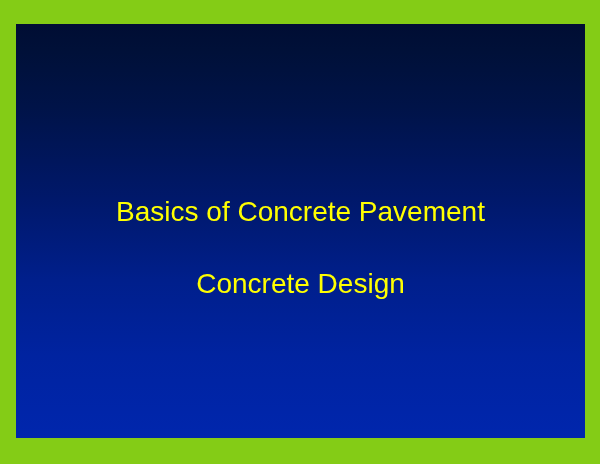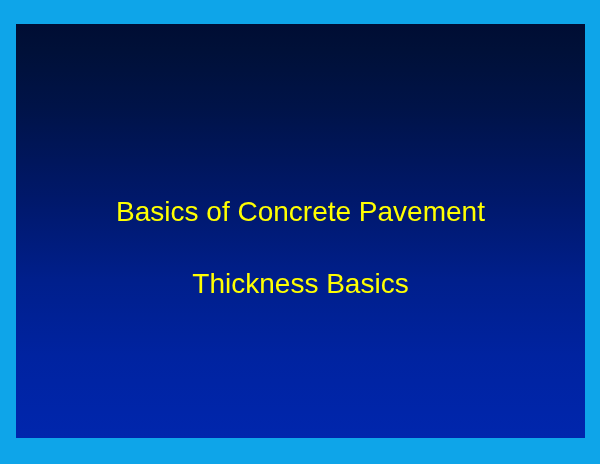--- a/index.html
+++ b/index.html
@@ -11,21 +11,21 @@
     width: 600px;
     height: 464px;
     overflow: hidden;
     font-family: "Liberation Sans", sans-serif;
   }
 
   #screenshot-root {
     position: relative;
     width: 600px;
     height: 464px;
-    background: #0ea5e9;
+    background: #84cc16;
   }
 
   
   #slide-canvas {
     position: absolute;
     left: 16px;
     top: 24px;
     width: 569px;
     height: 414px;
     background-image: linear-gradient(
@@ -64,18 +64,18 @@
 </style>
 </head>
 <body>
 
 <div id="screenshot-root">
 
   <div id="slide-canvas">
 
     <div id="slide-title">
       <span class="title-line">Basics of Concrete Pavement</span>
-      <span class="title-line">Thickness Basics</span>
+      <span class="title-line">Concrete Design</span>
     </div>
 
   </div>
 
 </div>
 
 </body></html>

